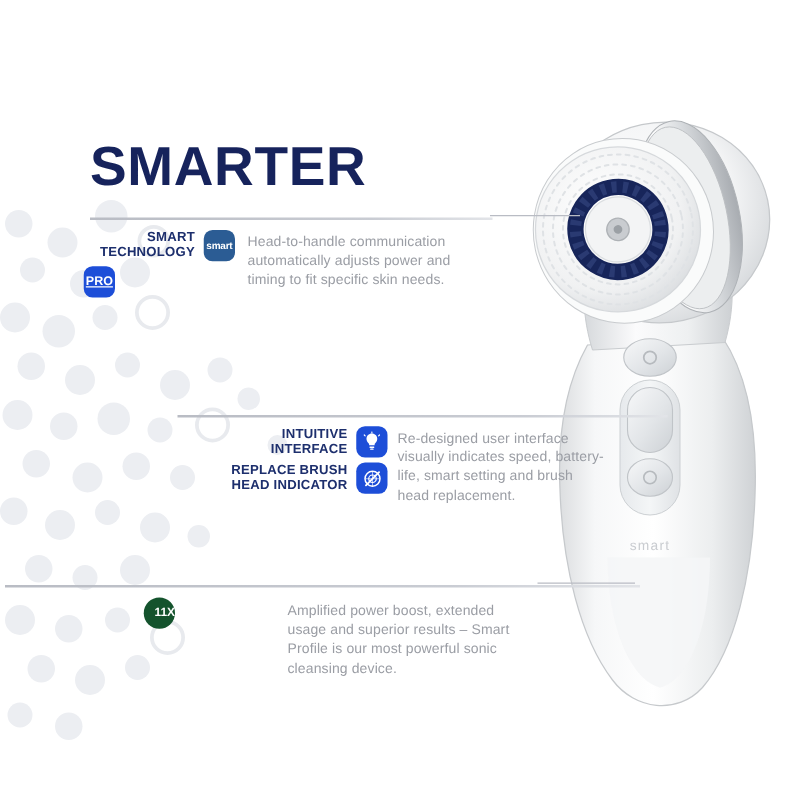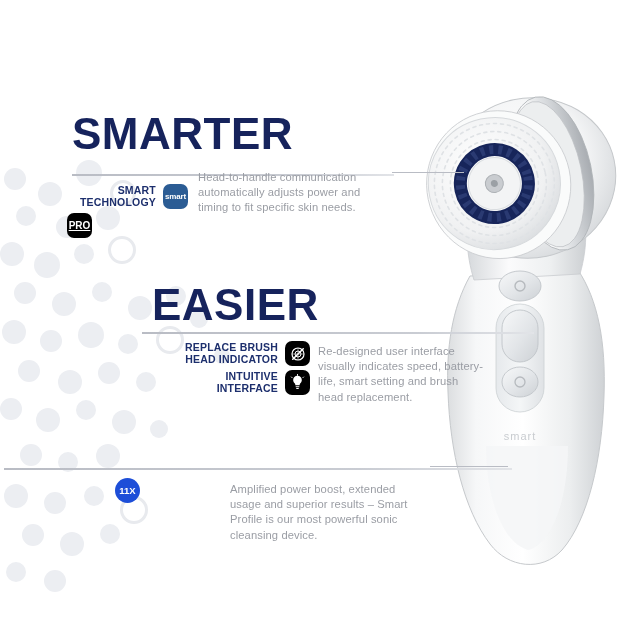--- a/index.html
+++ b/index.html
@@ -48,25 +48,25 @@
     letter-spacing:0.1px;
   }
 
   
   .badge-sq{
     width:25px;height:25px;border-radius:7px;
     display:flex;align-items:center;justify-content:center;
     color:#fff;font-weight:700;
   }
   .badge-blue{background:#2b5c94;}
-  .badge-gray{background:#000000;text-decoration:underline;}
+  .badge-gray{background:#1d4ed8;text-decoration:underline;}
   .badge-circ{
     width:25px;height:25px;border-radius:50%;
-    display:flex;align-items:center;justify-content:center;
-    background:#1d4ed8;color:#fff;font-weight:700;font-size:9.5px;
+    display:flex;align-items:center;justify-content:flex-end;
+    background:#14532d;color:#fff;font-weight:700;font-size:9.5px;
   }
   .badge-txt-sm{font-size:8px;letter-spacing:-0.2px;}
   .badge-txt-pro{font-size:10px;letter-spacing:0px;}
 
   
   .device{position:absolute;}
 
   
   .connector{position:absolute;height:1px;background:#b9bcc4;}
 </style>
@@ -232,58 +232,57 @@
     </div>
     <div class="frow">
       <div class="ficon">
         <div class="badge-sq badge-gray">
           <span class="badge-txt-pro">PRO</span>
         </div>
       </div>
     </div>
   </div>
 
-  <div class="desc" style="left:198px;top:170px;width:190px;">Head-to-handle communication automatically adjusts power and timing to fit specific skin needs.</div>
-
-  <div class="headline" style="left:152px;top:283px;font-size:44px;">EASIER</div>
+  <div class="desc" style="left:198px;top:187px;width:190px;">Head-to-handle communication automatically adjusts power and timing to fit specific skin needs.</div>
+
   <div class="rule" style="left:142px;top:332px;width:392px;"></div>
 
   <div class="feature-block" style="left:178px;top:341px;width:134px;">
+    <div class="frow">
+      <div class="flabel" style="width:100px;">
+        <span>INTUITIVE</span><br>
+        <span>INTERFACE</span>
+      </div>
+      <div class="ficon">
+        <div class="badge-sq badge-gray">
+          <svg width="17" height="17" viewBox="0 0 24 24" aria-hidden="true">
+            <path d="M12 2.6c-3.5 0-6.1 2.6-6.1 5.9 0 2.2 1.1 3.6 2.1 4.7.6.7.9 1.2.9 1.9v.7h6.2v-.7c0-.7.3-1.2.9-1.9 1-1.1 2.1-2.5 2.1-4.7 0-3.3-2.6-5.9-6.1-5.9z" fill="#ffffff"></path>
+            <rect x="9.2" y="17.3" width="5.6" height="1.5" rx="0.7" fill="#ffffff"></rect>
+            <rect x="10.0" y="19.6" width="4.0" height="1.4" rx="0.7" fill="#ffffff"></rect>
+            <path d="M12 0.6v1.4M3.4 4.2l1 1M20.6 4.2l-1 1" stroke="#ffffff" stroke-width="1.3" stroke-linecap="round" fill="none"></path>
+          </svg>
+        </div>
+      </div>
+    </div>
     <div class="frow">
       <div class="flabel" style="width:100px;">
         <span>REPLACE BRUSH</span><br>
         <span>HEAD INDICATOR</span>
       </div>
       <div class="ficon">
         <div class="badge-sq badge-gray">
           <svg width="18" height="18" viewBox="0 0 24 24" aria-hidden="true">
             <circle cx="12" cy="12" r="8" fill="none" stroke="#ffffff" stroke-width="1.6"></circle>
             <circle cx="12" cy="12" r="4" fill="none" stroke="#ffffff" stroke-width="1.3"></circle>
             <path d="M12 4v16M4 12h16" stroke="#ffffff" stroke-width="0.9" opacity="0.75"></path>
             <path d="M5 19L19 5" stroke="#ffffff" stroke-width="2" stroke-linecap="round"></path>
           </svg>
         </div>
       </div>
     </div>
-    <div class="frow">
-      <div class="flabel" style="width:100px;">
-        <span>INTUITIVE</span><br>
-        <span>INTERFACE</span>
-      </div>
-      <div class="ficon">
-        <div class="badge-sq badge-gray">
-          <svg width="17" height="17" viewBox="0 0 24 24" aria-hidden="true">
-            <path d="M12 2.6c-3.5 0-6.1 2.6-6.1 5.9 0 2.2 1.1 3.6 2.1 4.7.6.7.9 1.2.9 1.9v.7h6.2v-.7c0-.7.3-1.2.9-1.9 1-1.1 2.1-2.5 2.1-4.7 0-3.3-2.6-5.9-6.1-5.9z" fill="#ffffff"></path>
-            <rect x="9.2" y="17.3" width="5.6" height="1.5" rx="0.7" fill="#ffffff"></rect>
-            <rect x="10.0" y="19.6" width="4.0" height="1.4" rx="0.7" fill="#ffffff"></rect>
-            <path d="M12 0.6v1.4M3.4 4.2l1 1M20.6 4.2l-1 1" stroke="#ffffff" stroke-width="1.3" stroke-linecap="round" fill="none"></path>
-          </svg>
-        </div>
-      </div>
-    </div>
   </div>
 
   <div class="desc" style="left:318px;top:344px;width:168px;">Re-designed user interface visually indicates speed, battery-life, smart setting and brush head replacement.</div>
 
   <div class="rule" style="left:4px;top:468px;width:508px;"></div>
 
   <div class="feature-block" style="left:108px;top:478px;width:120px;">
     <div class="frow">
       <div class="ficon">
         <div class="badge-circ">

